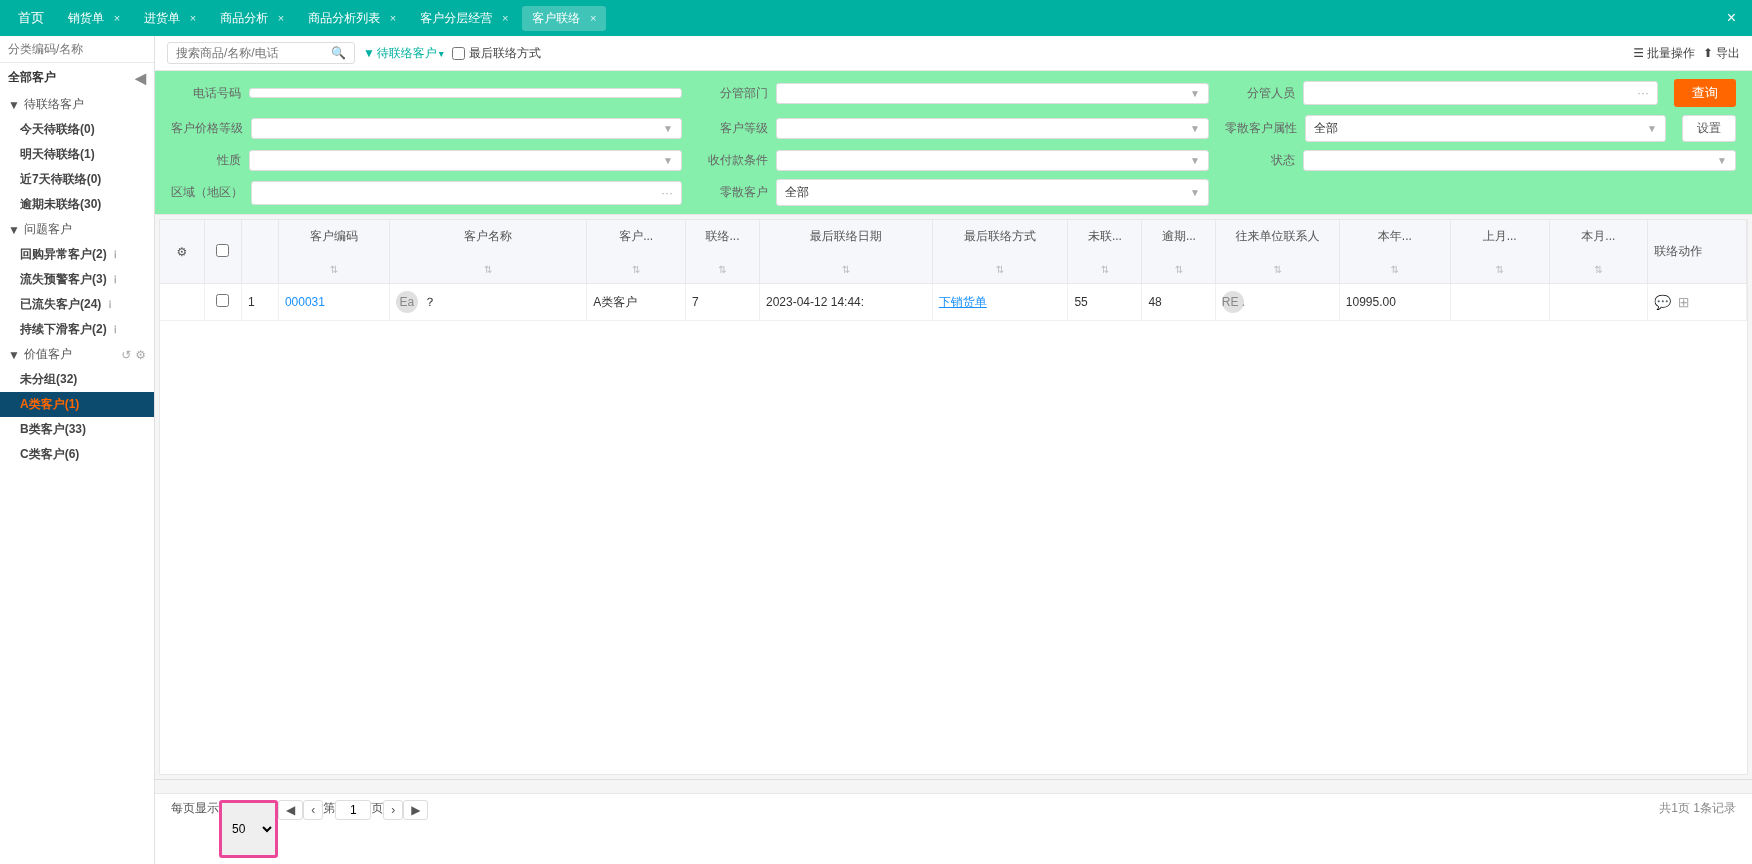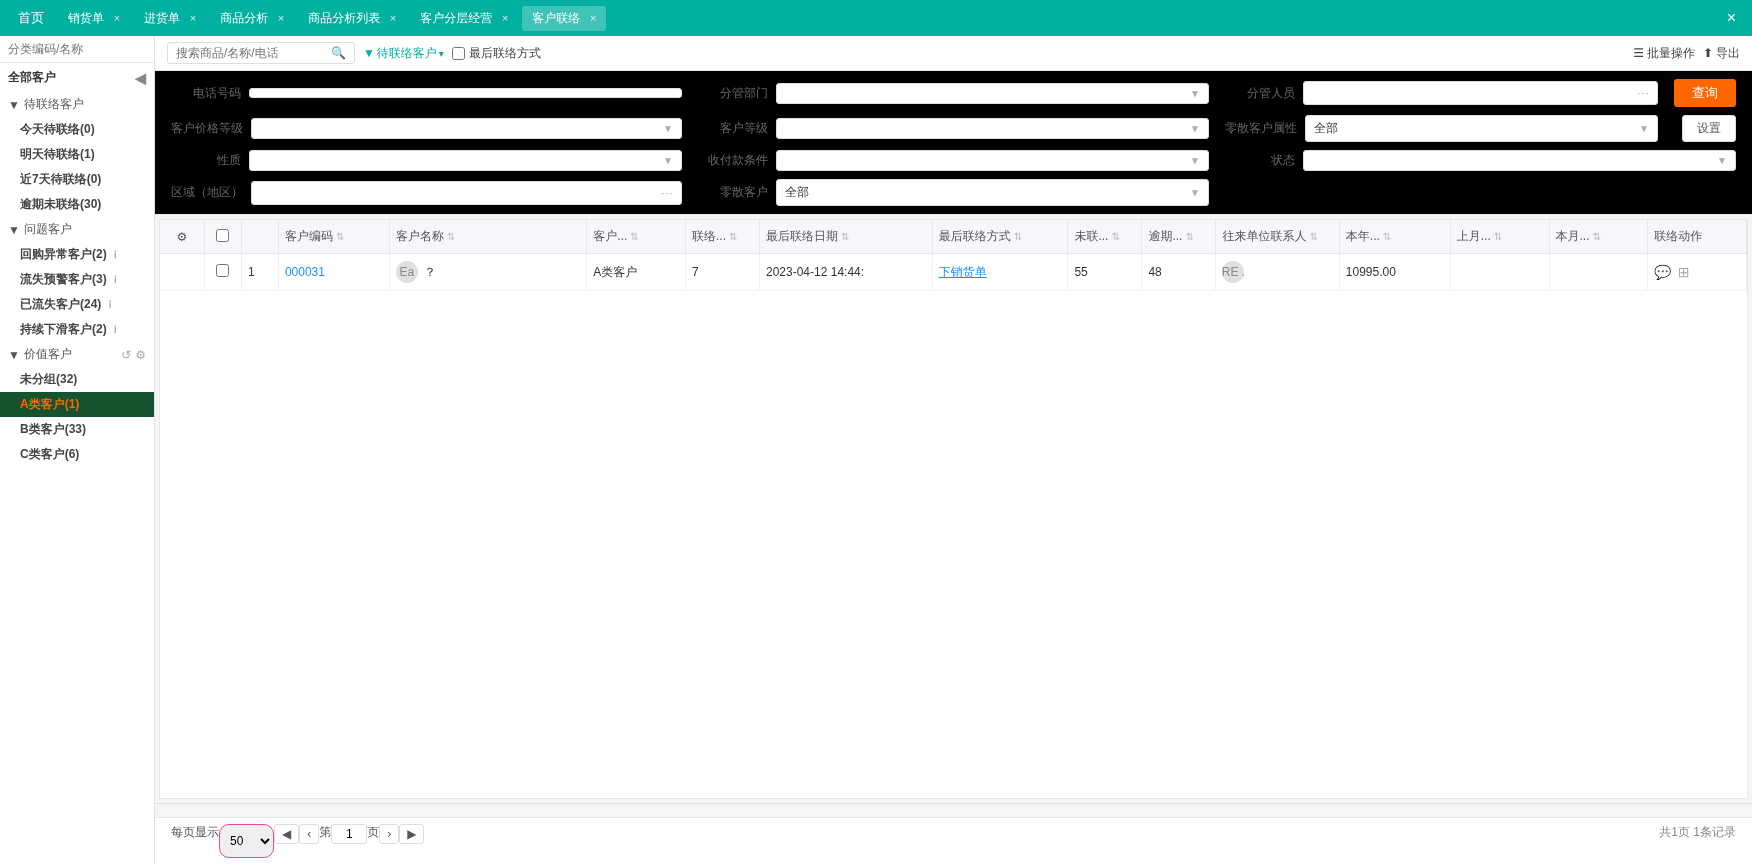--- a/index.html
+++ b/index.html
@@ -82,21 +82,21 @@
     }
     .sidebar-item {
       padding: 4px 8px 4px 20px;
       color: #444;
       cursor: pointer;
       white-space: nowrap;
       overflow: hidden;
       text-overflow: ellipsis;
       font-weight: bold;
     }
-    .sidebar-item.active { background: #14532d; color: #ff6600; }
+    .sidebar-item.active { background: #0c4a6e; color: #ff6600; }
     .sidebar-item .info-icon { color: #aaa; margin-left: 4px; font-size: 10px; }
 
     
     .content-area {
       flex: 1;
       display: flex;
       flex-direction: column;
       background: #f5f5f5;
       overflow: hidden;
     }
@@ -143,21 +143,21 @@
       margin-left: auto;
       display: flex;
       align-items: center;
       gap: 8px;
       color: #555;
     }
     .action-link { color: #444; cursor: pointer; display: flex; align-items: center; gap: 3px; }
 
     
     .adv-filter {
-      background: #000000;
+      background: #86efac;
       padding: 8px 16px;
       border-bottom: 1px solid #e8e8e8;
       display: grid;
       grid-template-columns: 1fr 1fr 1fr;
       gap: 8px 16px;
     }
     .filter-row {
       display: flex;
       align-items: center;
       gap: 8px;
@@ -234,21 +234,21 @@
     td {
       padding: 7px 6px;
       color: #333;
       border-bottom: 1px solid #f0f0f0;
       border-right: 1px solid #f0f0f0;
       white-space: nowrap;
       overflow: hidden;
       text-overflow: ellipsis;
       font-size: 12px;
     }
-    .th-sort { display: flex; align-items: center; gap: 3px; }
+    .th-sort { display: flex; align-items: center; gap: 19px; flex-direction: column; }
     .sort-icon { color: #bbb; font-size: 10px; }
     .gear-col { width: 36px; text-align: center; }
     .check-col { width: 30px; text-align: center; }
     .link-text { color: #1890ff; cursor: pointer; text-decoration: underline; }
 
     
     .cell-name { display: flex; align-items: center; gap: 6px; }
     .avatar-sm { width: 22px; height: 22px; background: #e0e0e0; border-radius: 50%; display: inline-flex; align-items: center; justify-content: center; font-size: 9px; color: #888; }
 
     
@@ -260,23 +260,23 @@
       background: #fff;
       border-top: 1px solid #e8e8e8;
       padding: 6px 16px;
       display: flex;
       align-items: flex-start;
       gap: 0;
       font-size: 12px;
       color: #555;
     }
     .page-size-select {
-      border: 1px solid #ec4899;
-      border-radius: 10px;
-      padding: 8px 6px;
+      border: 3px solid #ec4899;
+      border-radius: 3px;
+      padding: 18px 6px;
       font-size: 12px;
       outline: none;
       cursor: pointer;
     }
     .page-btn {
       border: 1px solid #ddd;
       background: #fff;
       border-radius: 3px;
       padding: 2px 7px;
       cursor: pointer;
@@ -465,21 +465,21 @@
           <span></span>
           <span class="down-arrow">▼</span>
         </div>
       </div>
       <div class="filter-row">
         <span class="filter-label">零散客户属性</span>
         <div class="filter-input" style="flex:1;">
           <span>全部</span>
           <span class="down-arrow">▼</span>
         </div>
-        <button class="btn-settings" style="margin-left:16px;">设置</button>
+        <button class="btn-settings" style="margin-left:8px;">设置</button>
       </div>
 
       <div class="filter-row">
         <span class="filter-label">性质</span>
         <div class="filter-input" style="flex:1;">
           <span></span>
           <span class="down-arrow">▼</span>
         </div>
       </div>
       <div class="filter-row">

